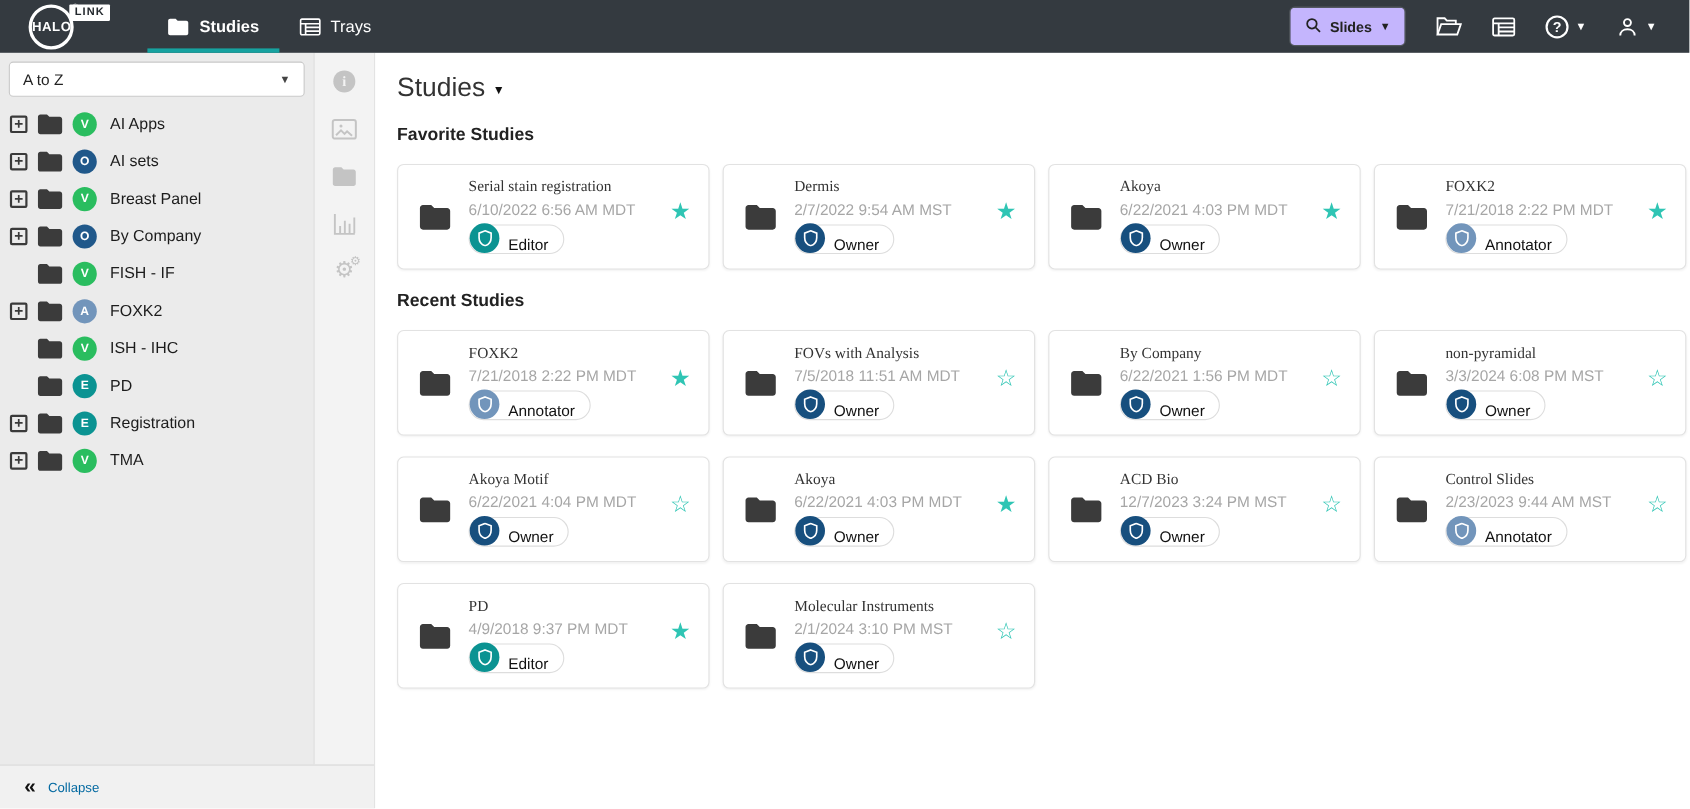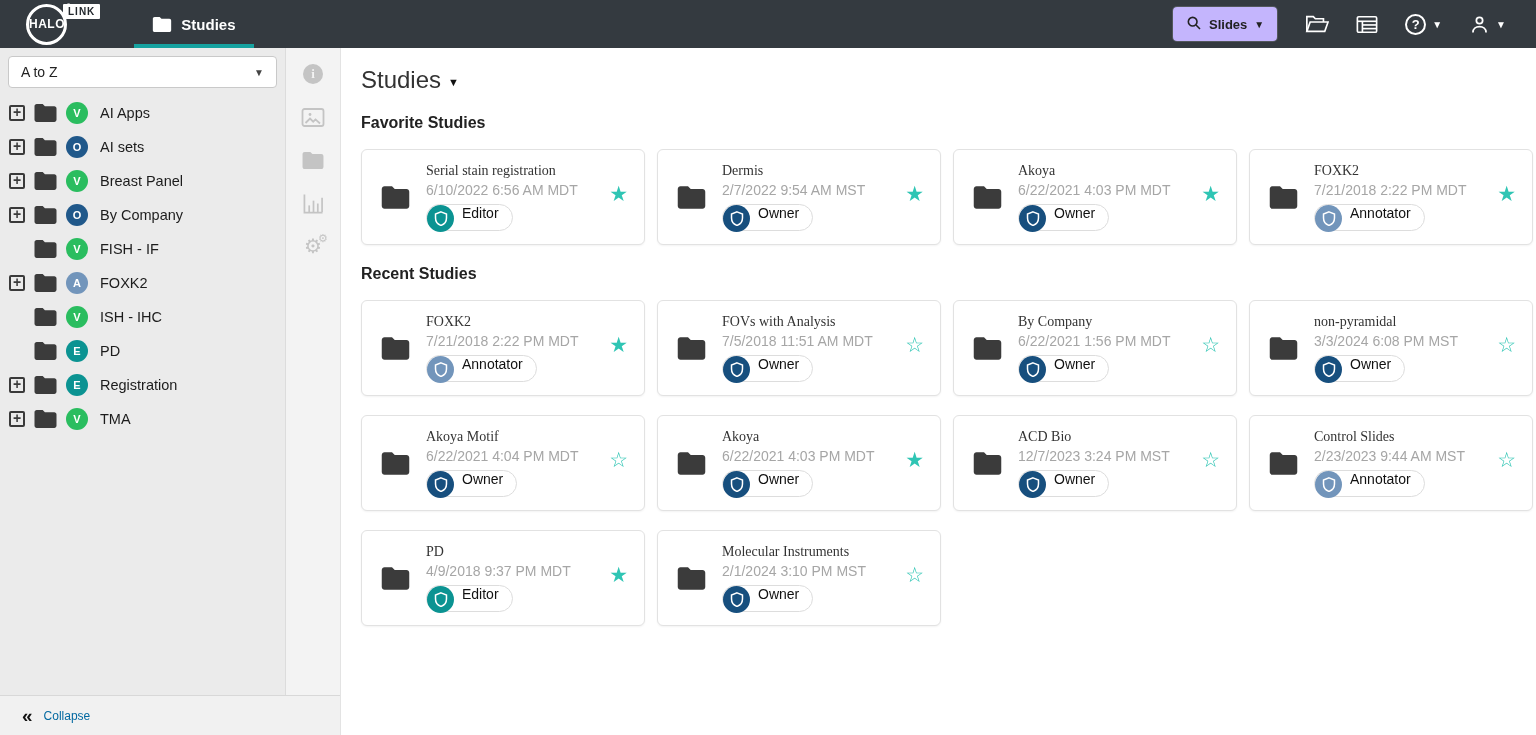--- a/index.html
+++ b/index.html
@@ -59,21 +59,21 @@
   .page-title { display:flex; align-items:center; gap:7px; font-size:24px; color:#333; cursor:pointer; }
   .page-title .caret { font-size:11px; color:#111; margin-top:4px; }
   .section-heading { margin-top:20px; font-size:16px; font-weight:bold; color:#222; }
   .card-grid { margin-top:17px; display:grid; grid-template-columns:repeat(4,284px); gap:19px 12px; }
 
   .card { height:96px; background:#fff; border:1px solid #e2e2e2; border-radius:6px; box-shadow:0 1px 2px rgba(0,0,0,.05); display:flex; align-items:center; padding:0 14px 0 18px; position:relative; cursor:pointer; }
   .card-folder { display:flex; flex:0 0 auto; }
   .card-info { margin-left:15px; min-width:0; }
   .card-title { font-size:14px; color:#333; margin-bottom:3px; white-space:nowrap; overflow:hidden;font-family:Liberation Serif, serif; }
   .card-date { font-size:14px; color:#a6a6a6; margin-bottom:6px; white-space:nowrap; }
-  .pill { display:inline-flex; align-items:flex-start; border:1px solid #ddd; border-radius:14px; height:27px; padding-right:13px; background:#fff; }
+  .pill { display:inline-flex; align-items:flex-end; border:1px solid #ddd; border-radius:14px; height:27px; padding-right:13px; background:#fff; }
   .pill-circle { width:27px; height:27px; border-radius:50%; display:grid; place-items:center; }
   .pill-label { margin-left:8px; font-size:14px; color:#111; }
   .star { position:absolute; right:16px; top:43px; transform:translateY(-50%); font-size:21px; color:var(--star,#2fc5b4); line-height:1; }
 </style>
 </head>
 <body>
 
 <div class="app">
 
   <div class="topbar">
@@ -83,20 +83,32 @@
       <div class="logo-link">LINK</div>
     </div>
     <div class="tabs">
       <div class="tab active">
         <span class="t-icon">
           <svg width="20" height="17" viewBox="0 0 24 20">
               <path fill="#fff" d="M1 3.2C1 2 2 1 3.2 1h6l2.2 2.2h9.4C22 3.2 23 4.2 23 5.4v11.4c0 1.2-1 2.2-2.2 2.2H3.2C2 19 1 18 1 16.8z"></path>
             </svg>
         </span>
         <span>Studies</span>
+      </div>
+      <div class="tab">
+        <span class="t-icon">
+          <svg width="20" height="17" viewBox="0 0 24 20" fill="none" stroke="#fff" stroke-width="1.8">
+              <rect x="1.5" y="1.5" width="21" height="17" rx="1.5"></rect>
+              <line x1="1.5" y1="6.5" x2="22.5" y2="6.5"></line>
+              <line x1="7" y1="6.5" x2="7" y2="18.5"></line>
+              <line x1="7" y1="10.5" x2="22.5" y2="10.5"></line>
+              <line x1="7" y1="14.5" x2="22.5" y2="14.5"></line>
+            </svg>
+        </span>
+        <span>Trays</span>
       </div>
     </div>
 
     <div class="search-group">
       <div class="search-scope">
         <span>
           <svg width="16" height="16" viewBox="0 0 24 24" fill="none" stroke="#222" stroke-width="2.4">
               <circle cx="10" cy="10" r="6.5"></circle>
               <line x1="15" y1="15" x2="21" y2="21"></line>
             </svg>

